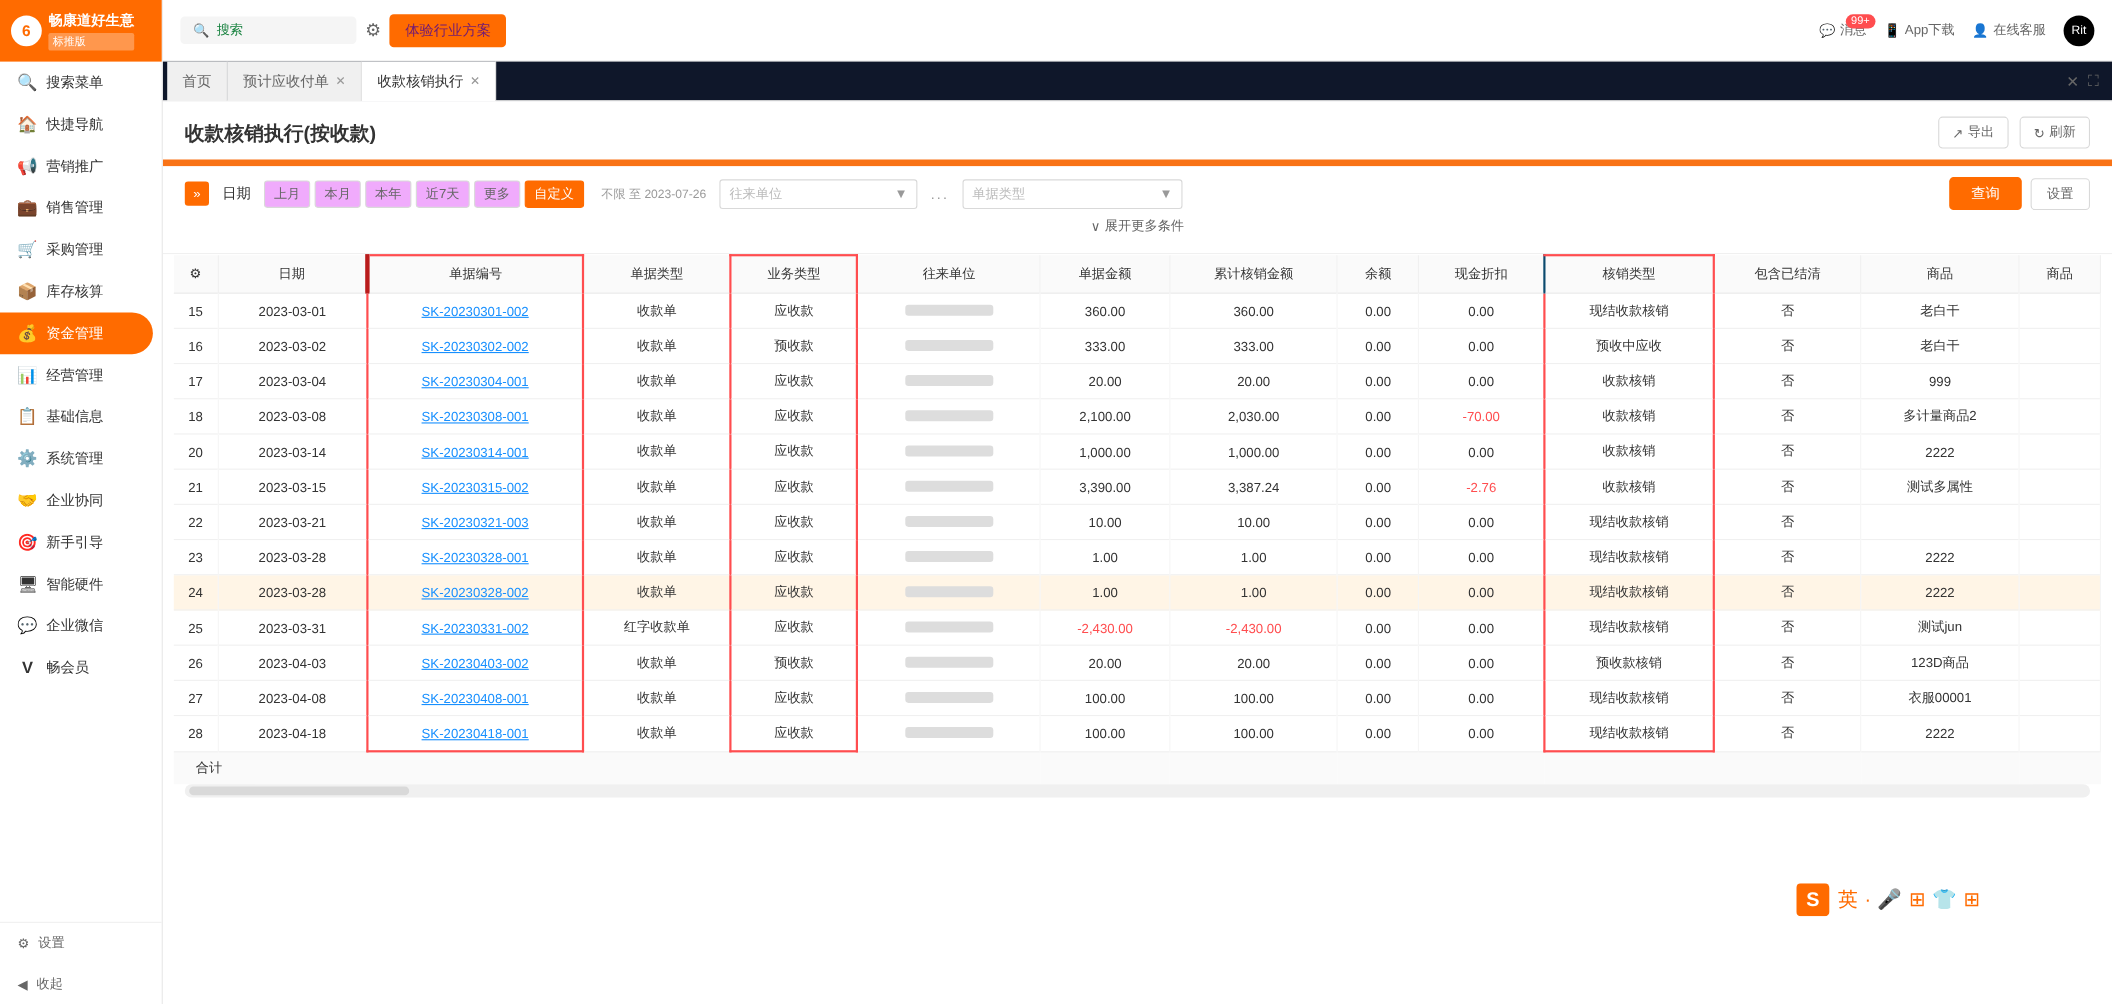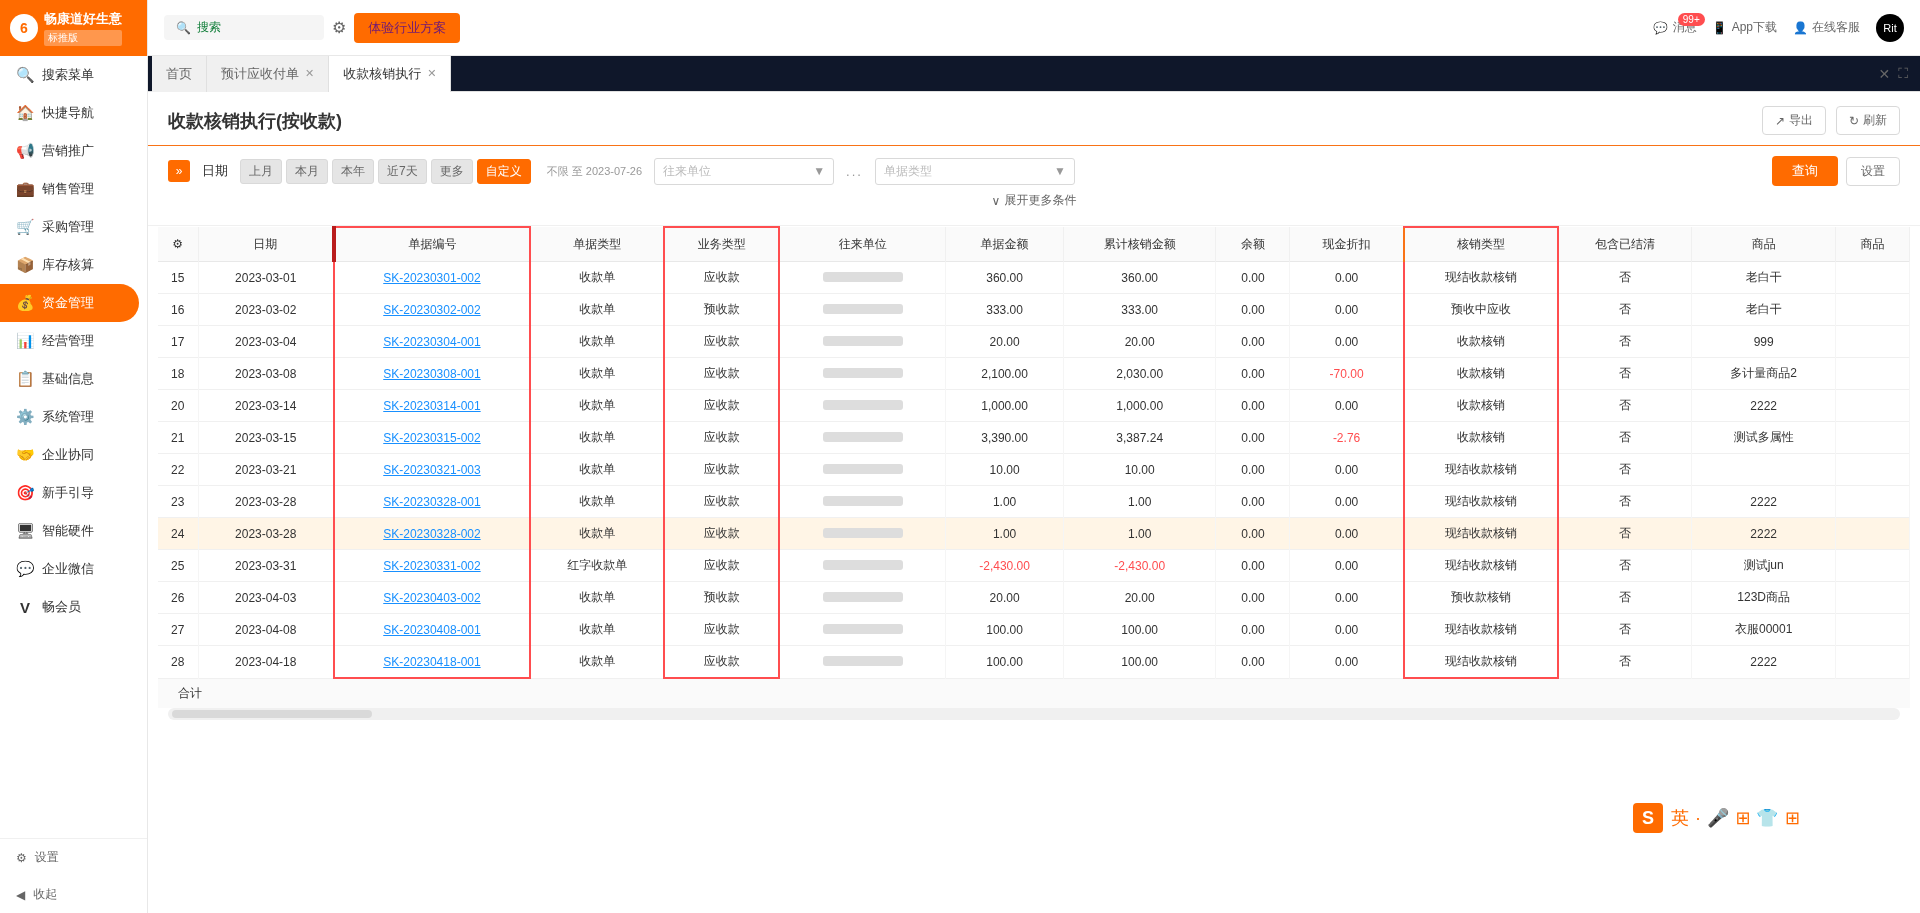--- a/index.html
+++ b/index.html
@@ -34,32 +34,32 @@
     
     .tabs { background: #0f172a; height: 36px; display: flex; align-items: center; border-bottom: 1px solid #e0e0e0; flex-shrink: 0; padding-left: 4px; }
     .tab { display: flex; align-items: center; gap: 6px; padding: 0 14px; height: 36px; cursor: pointer; font-size: 13px; color: #666; border-right: 1px solid #e0e0e0; background: #f0f0f0; }
     .tab.active { background: #fff; color: #333; font-weight: 500; }
     .tab-close { font-size: 11px; color: #999; cursor: pointer; }
     .tabs-right { margin-left: auto; display: flex; align-items: center; gap: 8px; padding-right: 12px; }
     .tabs-right span { cursor: pointer; color: #666; font-size: 14px; }
 
     
     .content { flex: 1; background: #fff; overflow: hidden; display: flex; flex-direction: column; }
-    .content-header { padding: 14px 20px 10px; display: flex; align-items: center; justify-content: space-between; border-bottom: 1px solid #f97316; flex-shrink: 0; }
+    .content-header { padding: 14px 20px 10px; display: flex; align-items: center; justify-content: space-between; border-bottom: 6px solid #f97316; flex-shrink: 0; }
     .content-title { font-size: 18px; font-weight: 600; color: #333; }
     .content-header-right { display: flex; gap: 10px; }
     .btn-outline { border: 1px solid #d9d9d9; background: #fff; padding: 5px 12px; border-radius: 4px; cursor: pointer; font-size: 12px; color: #666; display: flex; align-items: center; gap: 4px; }
 
     
     .filter-bar { padding: 10px 20px; border-bottom: 1px solid #f0f0f0; flex-shrink: 0; }
     .filter-row { display: flex; align-items: center; gap: 12px; }
     .filter-toggle { width: 22px; height: 22px; background: #ff6b00; color: #fff; border-radius: 3px; display: flex; align-items: center; justify-content: center; cursor: pointer; font-size: 12px; flex-shrink: 0; }
     .filter-label { font-size: 13px; color: #333; white-space: nowrap; }
     .filter-date-btns { display: flex; gap: 4px; align-items: center; }
-    .filter-date-btn { padding: 3px 8px; border: 1px solid #d9d9d9; border-radius: 3px; cursor: pointer; font-size: 12px; color: #666; background: #e5e5e5; }
+    .filter-date-btn { padding: 3px 8px; border: 1px solid #d9d9d9; border-radius: 3px; cursor: pointer; font-size: 12px; color: #666; background: #f0abfc; }
     .filter-date-btn.custom { background: #ff6b00; color: #fff; border-color: #ff6b00; }
     .filter-select { border: 1px solid #d9d9d9; padding: 4px 8px; border-radius: 3px; font-size: 12px; color: #999; background: #fff; min-width: 160px; cursor: pointer; display: flex; align-items: center; justify-content: space-between; }
     .filter-dots { color: #999; letter-spacing: 2px; }
     .filter-select-lg { border: 1px solid #d9d9d9; padding: 4px 8px; border-radius: 3px; font-size: 12px; color: #999; background: #fff; min-width: 200px; cursor: pointer; display: flex; align-items: center; justify-content: space-between; }
     .btn-query { background: #ff6b00; color: #fff; border: none; padding: 6px 20px; border-radius: 4px; cursor: pointer; font-size: 13px; }
     .btn-setting { border: 1px solid #d9d9d9; background: #fff; padding: 5px 14px; border-radius: 4px; cursor: pointer; font-size: 12px; color: #666; }
     .expand-more { display: flex; align-items: center; gap: 4px; font-size: 12px; color: #666; cursor: pointer; justify-content: center; margin: 6px 0; }
 
     
     .table-wrap { flex: 1; overflow: auto; padding: 0 10px; }
@@ -74,21 +74,21 @@
     tbody td.red { color: #ff4d4f; }
     tfoot tr { background: #fafafa; border-top: 1px solid #e8e8e8; }
     tfoot td { padding: 6px 10px; color: #333; font-weight: 500; text-align: center; }
 
     
     .col-singleno { border-left: 2px solid #ff4d4f; border-right: 2px solid #ff4d4f; }
     .col-biztype { border-left: 2px solid #ff4d4f; border-right: 2px solid #ff4d4f; }
     .col-saletype { border-left: 2px solid #ff4d4f; border-right: 2px solid #ff4d4f; }
     th.col-singleno-h { border-left: 4px solid #b91c1c; border-right: 2px solid #ff4d4f; border-top: 2px solid #ff4d4f; margin-top: 20px; }
     th.col-biztype-h { border-left: 2px solid #ff4d4f; border-right: 2px solid #ff4d4f; border-top: 2px solid #ff4d4f; }
-    th.col-saletype-h { border-left: 2px solid #f97316; border-right: 2px solid #ff4d4f; border-top: 2px solid #ff4d4f; }
+    th.col-saletype-h { border-left: 2px solid #0c4a6e; border-right: 2px solid #ff4d4f; border-top: 2px solid #ff4d4f; }
     
     tr.last-row td.col-singleno, tr.last-row td.col-biztype, tr.last-row td.col-saletype { border-bottom: 2px solid #ff4d4f; }
 
     .scrollbar-placeholder { height: 12px; background: #f0f0f0; margin: 0 10px; border-radius: 6px; display: flex; align-items: center; padding: 0 4px; }
     .scrollbar-thumb { height: 8px; width: 200px; background: #d9d9d9; border-radius: 4px; }
 
     
     .watermark { position: fixed; bottom: 80px; right: 120px; display: flex; align-items: center; gap: 8px; z-index: 100; pointer-events: none; }
     .watermark-s { background: #ff6b00; color: #fff; font-size: 18px; font-weight: bold; width: 30px; height: 30px; display: flex; align-items: center; justify-content: center; border-radius: 4px; }
     .watermark-icons { display: flex; gap: 6px; align-items: center; color: #ff6b00; font-size: 18px; }

